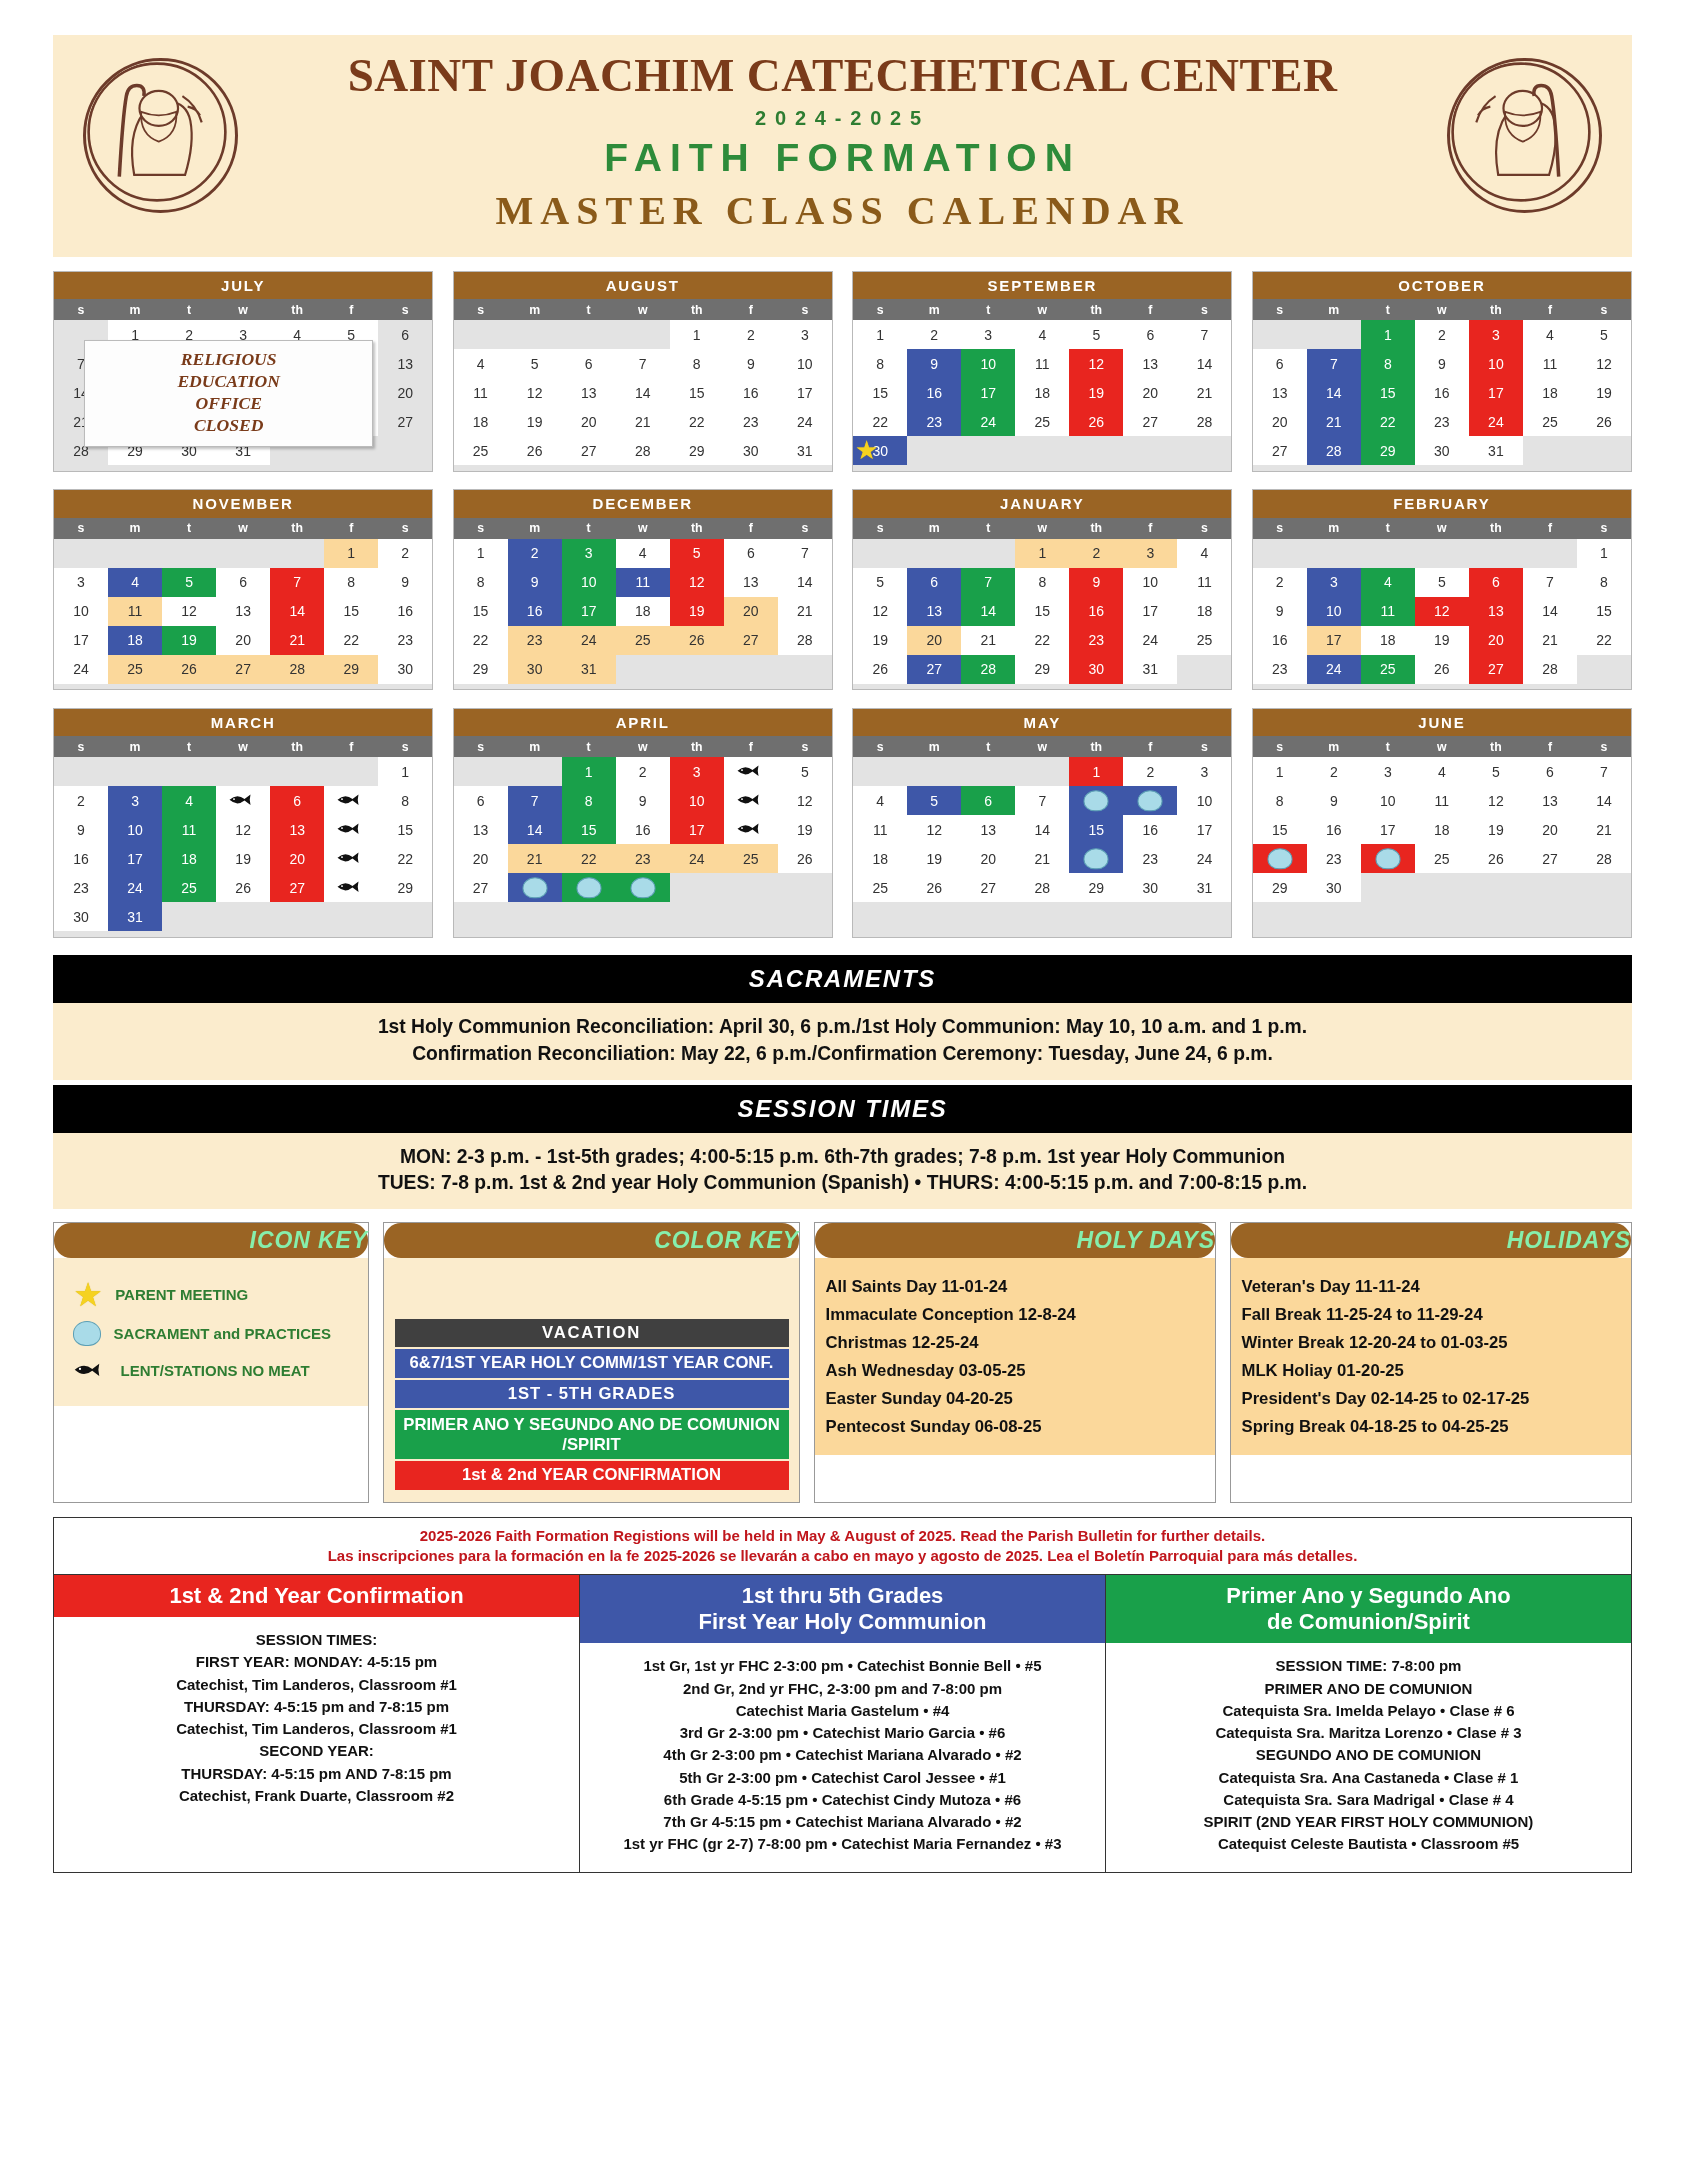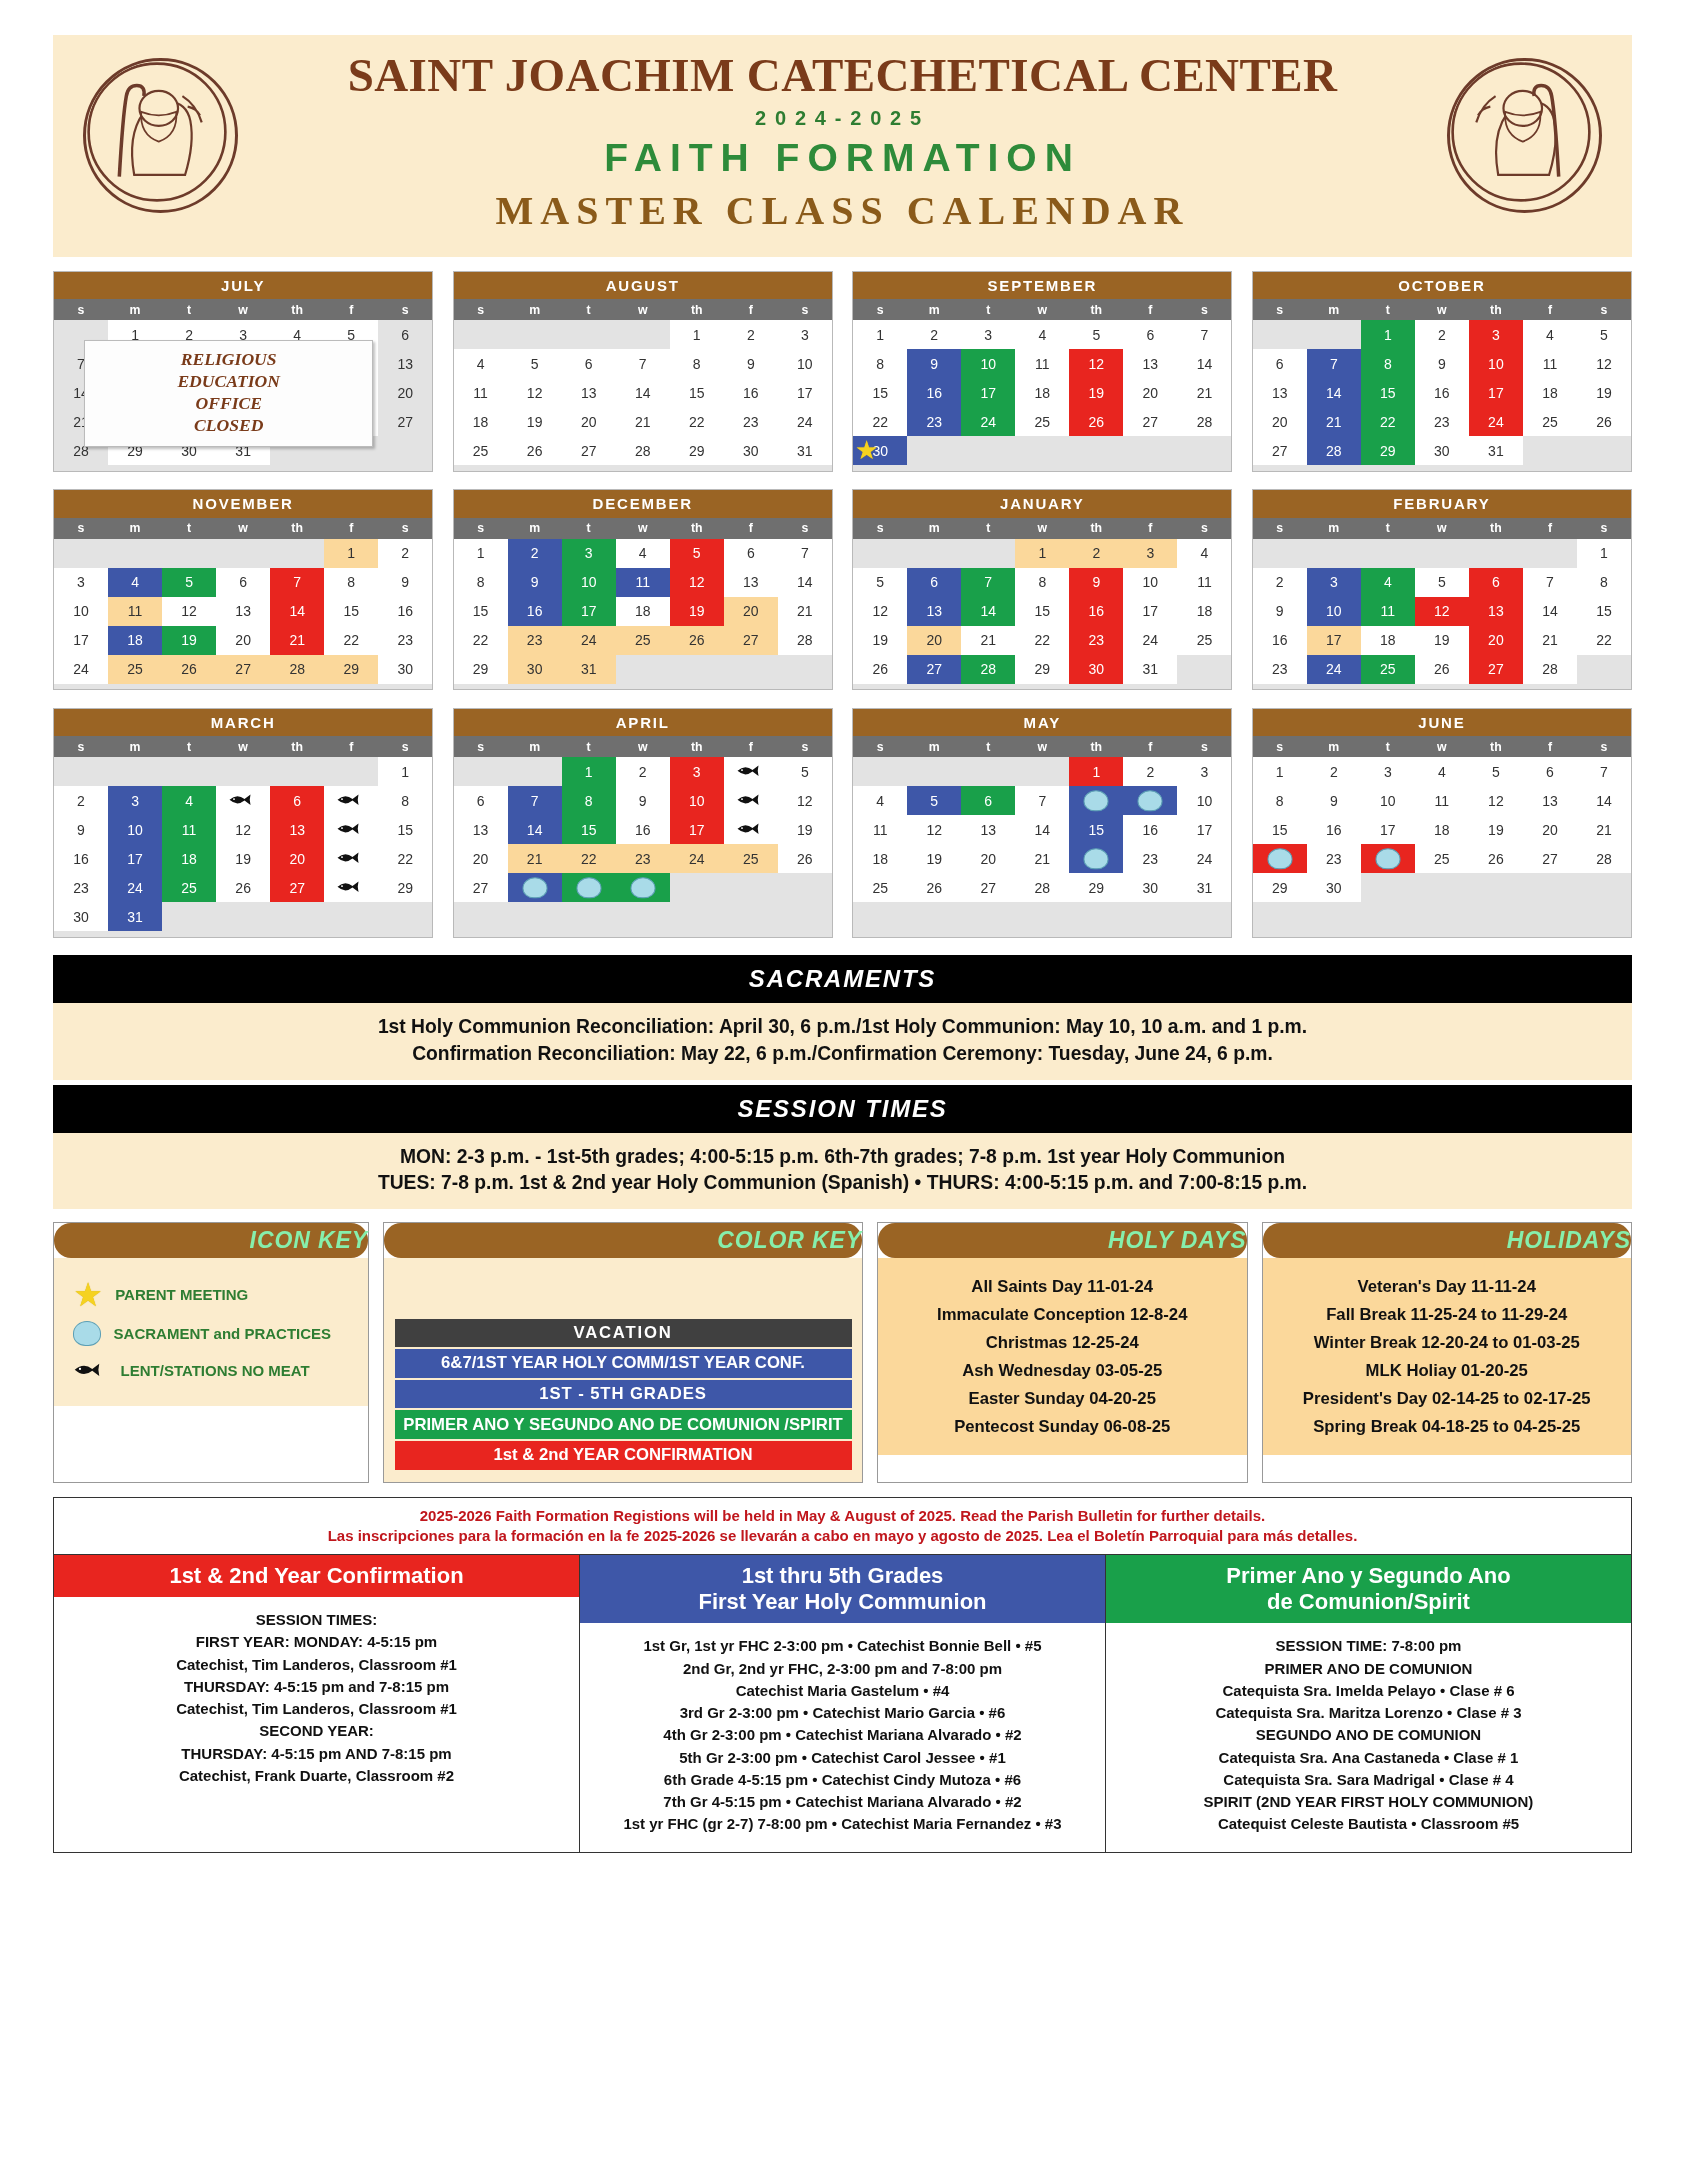--- a/index.html
+++ b/index.html
@@ -46,30 +46,30 @@
   .keys{display:flex;gap:14px;margin:12.3px 53px 0 53px;}
   .kbox{border:0.9px solid #999;box-sizing:border-box;}
   .kbox .khead{background:#9a6424;color:#86efac;text-align:right;font-style:italic;font-weight:bold;font-size:23px;padding:4.4px 0;letter-spacing:0.9px;border-radius:17px;}
   .kbox .kbody{background:#fbeccd;padding:8.8px 10.5px 10.5px 10.5px;}
   .icon-key{width:316px;}
   .icon-key .krow{display:flex;align-items:center;gap:12.3px;margin:10.5px 0 10.5px 8.8px;}
   .icon-key .klabel{color:#2e7d32;font-weight:bold;font-size:15px;line-height:1.15;}
   .icon-key .istar{font-size:33px;color:#f5d221;line-height:1;text-shadow:0 0 0.9px #caa70e;}
   .icon-key .idrop{width:26px;height:23px;border-radius:50% 50% 45% 45%;background:#a9dbe8;border:1.8px solid #5c9fb5;}
   .icon-key .ifish{font-size:24.6px;}
-  .color-key{width:480px;}
+  .color-key{width:417px;}
   .color-key .cline{text-align:center;font-weight:bold;font-size:16.7px;padding:4.4px 0;color:#fff;margin-bottom:1.8px;}
   .c-vac{background:#404040;color:#9a6424;font-size:21px;letter-spacing:1.8px;margin-top:32px;}
   .c-blue{background:#3e57a8;font-size:16px;}
   .c-blue2{background:#3e57a8;font-size:21px;letter-spacing:0.9px;}
   .c-green{background:#19a04a;font-size:13px;}
   .c-red{background:#e8251f;font-size:18.4px;}
   .holy{flex:1;}
   .holy .kbody,.holidays .kbody{background:#fbd89b;padding-top:10.5px;}
-  .holy li,.holidays li{list-style:none;text-align:center;font-size:16.7px;font-weight:bold;color:#111;margin:8px 0;}
+  .holy li,.holidays li{list-style:none;text-align:left;font-size:16.7px;font-weight:bold;color:#111;margin:8px 0;}
   .holy ul,.holidays ul{margin:0;padding:0;}
   .holidays{flex:1;}
 
   
   .notice{margin:14px 53px 0 53px;border:1.8px solid #333;background:#ffffff;text-align:center;padding:7px 8.8px;}
   .notice p{margin:2.6px 0;font-size:15px;font-weight:bold;color:#c0161c;}
 
   
   .bottom{display:flex;gap:0;margin:0 53px 35px 53px;border:1.8px solid #333;border-top:0;}
   .bcol{flex:1;border-right:1.8px solid #333;}

